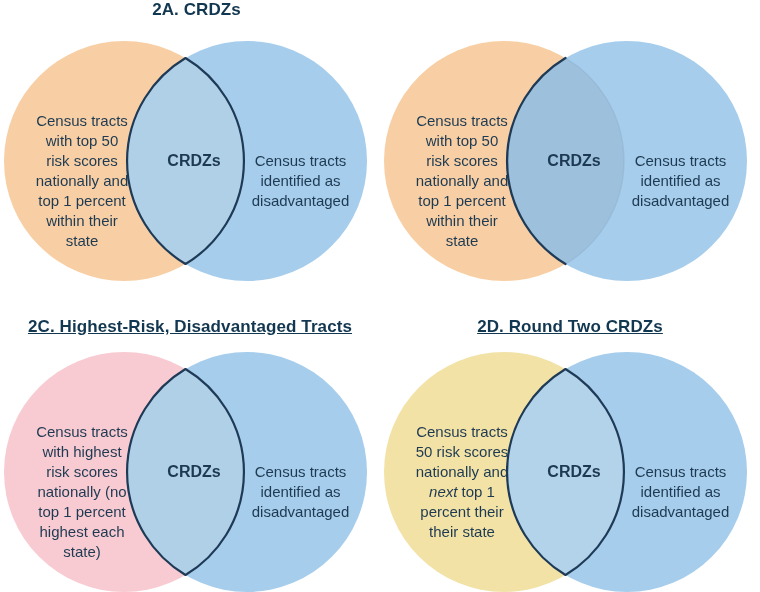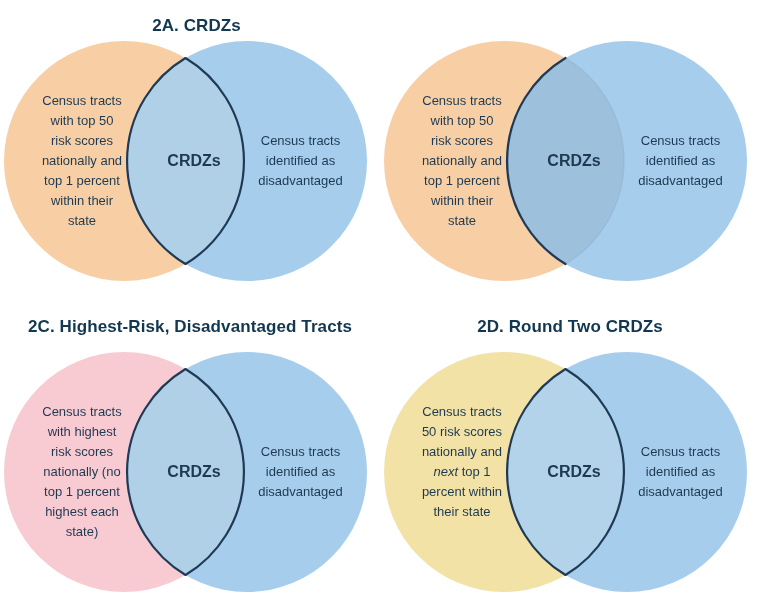--- a/index.html
+++ b/index.html
@@ -16,29 +16,30 @@
   .panel{position:relative;width:380px;height:296px;}
   .panel-title{
     position:absolute;left:0;right:0;
     text-align:center;
     font-weight:bold;
     font-size:17px;
     letter-spacing:.1px;
     color:var(--title-color,#123750);
     white-space:nowrap;
   }
-  .panel:nth-child(-n+2) .panel-title{top:16px;padding-left:13px;}
-  .panel:nth-child(n+3) .panel-title{top:21px;}
+  .panel:nth-child(-n+2) .panel-title{top:0;padding-left:13px;}
+  .panel:nth-child(n+3) .panel-title{top:21px;text-decoration:underline;}
   svg.venn{position:absolute;left:0;top:0;}
   .left-label,.right-label{
     position:absolute;
     text-align:center;
-    font-size:13px;
+    font-size:15px;
     line-height:20px;
     color:var(--body-color,#1d3a52);
+    margin-top:20px;
   }
   .left-label{left:7px;width:150px;}
   .right-label{left:228px;width:145px;}
   .overlap-label{
     position:absolute;left:130px;width:128px;
     text-align:center;
     font-weight:bold;
     font-size:16px;
     line-height:20px;
     color:var(--body-color,#16334b);
@@ -128,21 +129,21 @@
     <svg class="venn" width="380" height="296" viewBox="0 0 380 296">
         <circle cx="124" cy="176" r="120" fill="#f2e2a6"></circle>
         <circle cx="247" cy="176" r="120" fill="#a6cdec"></circle>
         <path d="M 185.5 73.0 A 120 120 0 0 0 185.5 279.0 A 120 120 0 0 0 185.5 73.0 Z" fill="#b3d3ea" stroke="#1e3a56" stroke-width="2.2" stroke-linejoin="round"></path>
       </svg>
     <div class="left-label" style="top: 106px;">
         <div>Census tracts</div>
         <div>50 risk scores</div>
         <div>nationally and</div>
         <div><i>next</i> top 1</div>
-        <div>percent within</div>
+        <div>percent their</div>
         <div>their state</div>
       </div>
     <div class="overlap-label" style="top: 166px;">CRDZs</div>
     <div class="right-label" style="top: 146px;">
         <div>Census tracts</div>
         <div>identified as</div>
         <div>disadvantaged</div>
       </div>
   </div>
 

